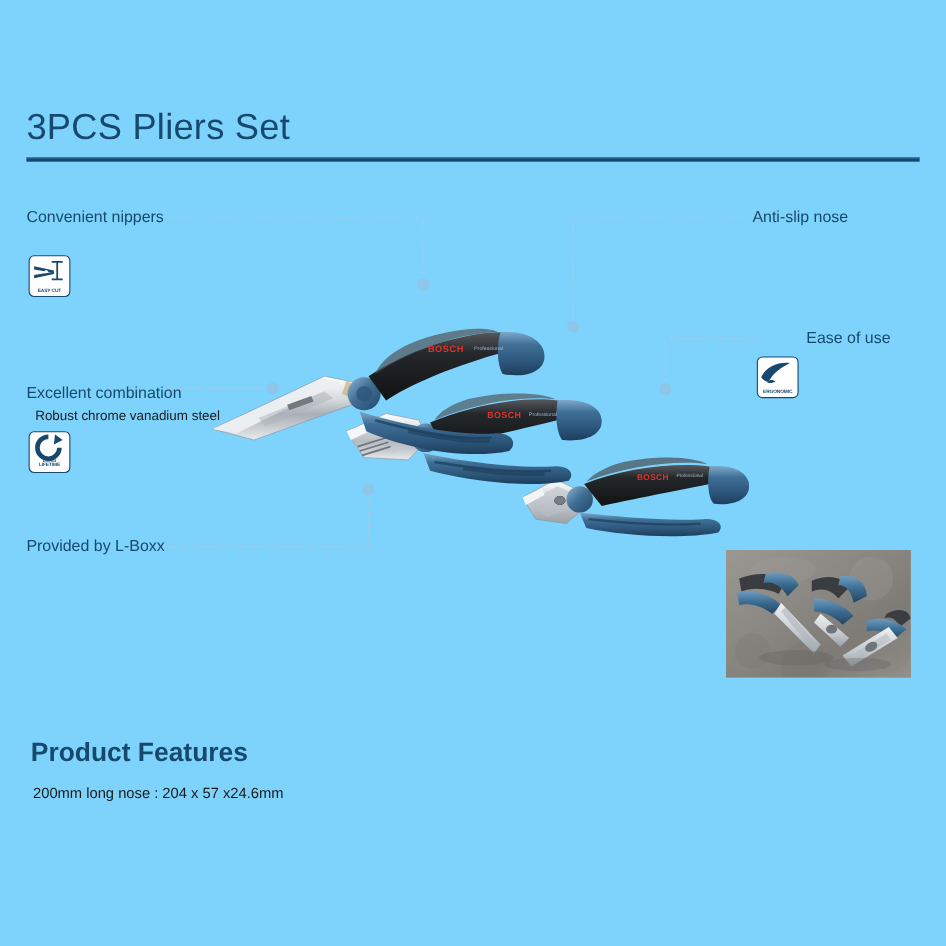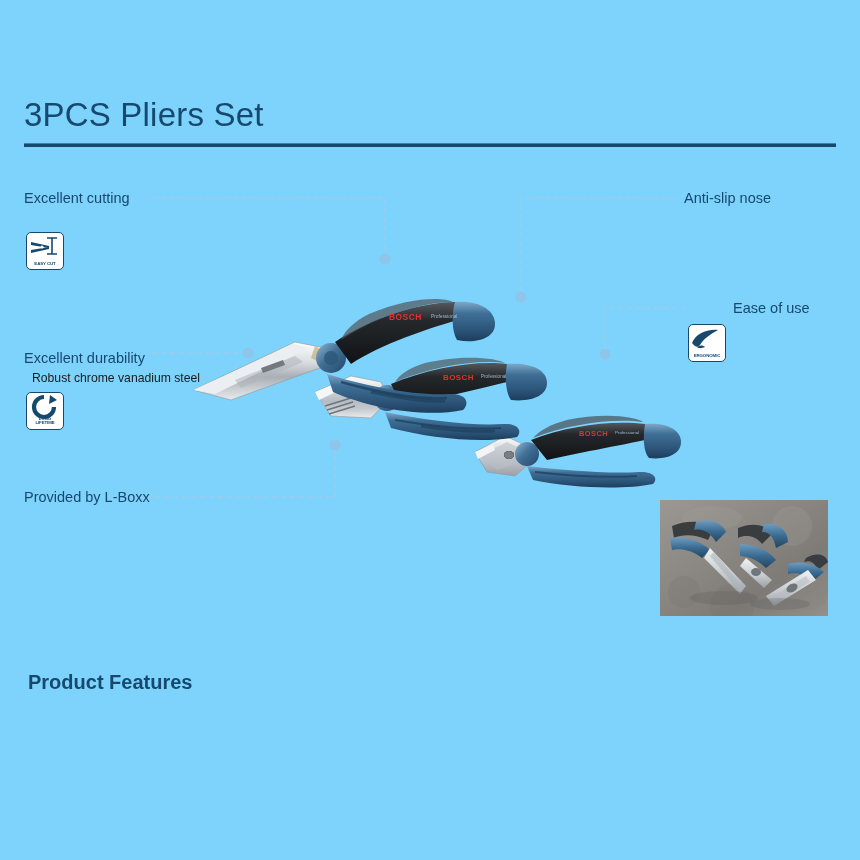--- a/index.html
+++ b/index.html
@@ -120,21 +120,21 @@
     overflow: hidden;
     background: #8d8a85;
   }
   .inset-photo svg { display: block; }
 
   
   .features-title {
     position: absolute;
     left: 28px;
     top: 671px;
-    font-size: 20px;
+    font-size: 24px;
     font-weight: 700;
     color: #17496f;
     white-space: nowrap;
   }
   .feature-line {
     position: absolute;
     left: 30px;
     font-size: 13.4px;
     font-weight: 400;
     color: #1a1a1a;
@@ -163,21 +163,21 @@
     <path class="leader-path" d="M 686 308 L 605 308 L 605 350"></path>
     <circle class="leader-dot" cx="605" cy="354" r="5.5"></circle>
 
     <path class="leader-path" d="M 152 353 L 243 353"></path>
     <circle class="leader-dot" cx="248" cy="353" r="5.5"></circle>
 
     <path class="leader-path" d="M 137 497 L 335 497 L 335 450"></path>
     <circle class="leader-dot" cx="335" cy="445" r="5.5"></circle>
   </svg>
 
-  <div class="callout-head" style="left:24px; top:190px;">Excellent cutting</div>
+  <div class="callout-head" style="left:24px; top:190px;">Convenient nippers</div>
 
   <div class="badge" style="left:26px; top:232px;">
     <svg width="34" height="34" viewBox="0 0 34 34" xmlns="http://www.w3.org/2000/svg">
 
       <path d="M25 5 L25 21 M20 5 L30 5 M20 21 L30 21" stroke="#17496f" stroke-width="1.6" fill="none"></path>
 
       <path d="M4 9 L22 13 L22 15 L4 12 Z" fill="#17496f"></path>
       <path d="M4 17 L22 14 L22 16 L4 20 Z" fill="#17496f"></path>
       <circle cx="15" cy="14" r="1.5" fill="#ffffff"></circle>
     </svg>
@@ -189,21 +189,21 @@
   <div class="callout-head" style="left:733px; top:300px;">Ease of use</div>
 
   <div class="badge" style="left:688px; top:324px;">
     <svg width="34" height="34" viewBox="0 0 34 34" xmlns="http://www.w3.org/2000/svg">
       <path d="M3 18 C7 9, 17 4, 29 5 C22 9, 15 13, 11 20 C9 23, 6 22, 3 18 Z" fill="#17496f"></path>
       <path d="M8 22 C11 20, 14 20, 16 22 C13 23, 10 24, 8 22 Z" fill="#17496f"></path>
     </svg>
     <div class="badge-caption">ERGONOMIC</div>
   </div>
 
-  <div class="callout-head" style="left:24px; top:350px;">Excellent durability</div>
+  <div class="callout-head" style="left:24px; top:350px;">Excellent combination</div>
   <div class="callout-sub" style="left:32px; top:371px;">Robust chrome vanadium steel</div>
 
   <div class="badge" style="left:26px; top:392px;">
     <svg width="34" height="34" viewBox="0 0 34 34" xmlns="http://www.w3.org/2000/svg">
       <path d="M17 4 A10 10 0 1 0 27 14" stroke="#17496f" stroke-width="4.2" fill="none" stroke-linecap="butt"></path>
       <path d="M23 2 L30 7 L22 11 Z" fill="#17496f"></path>
     </svg>
     <div class="badge-caption" style="bottom:3px;">
       <span>LONG</span><br>
       <span>LIFETIME</span>
@@ -370,14 +370,15 @@
         <ellipse cx="132" cy="88" rx="6" ry="4" fill="#6e757b" transform="rotate(-30 132 88)"></ellipse>
       </g>
 
       <ellipse cx="64" cy="98" rx="34" ry="7" fill="#5f5c58" opacity="0.3"></ellipse>
       <ellipse cx="120" cy="104" rx="30" ry="6" fill="#5f5c58" opacity="0.28"></ellipse>
     </svg>
   </div>
 
   <div class="features-title">Product Features</div>
 
+  <div class="feature-line l0">200mm long nose : 204 x 57 x24.6mm</div>
 
 </div>
 
 </body></html>

